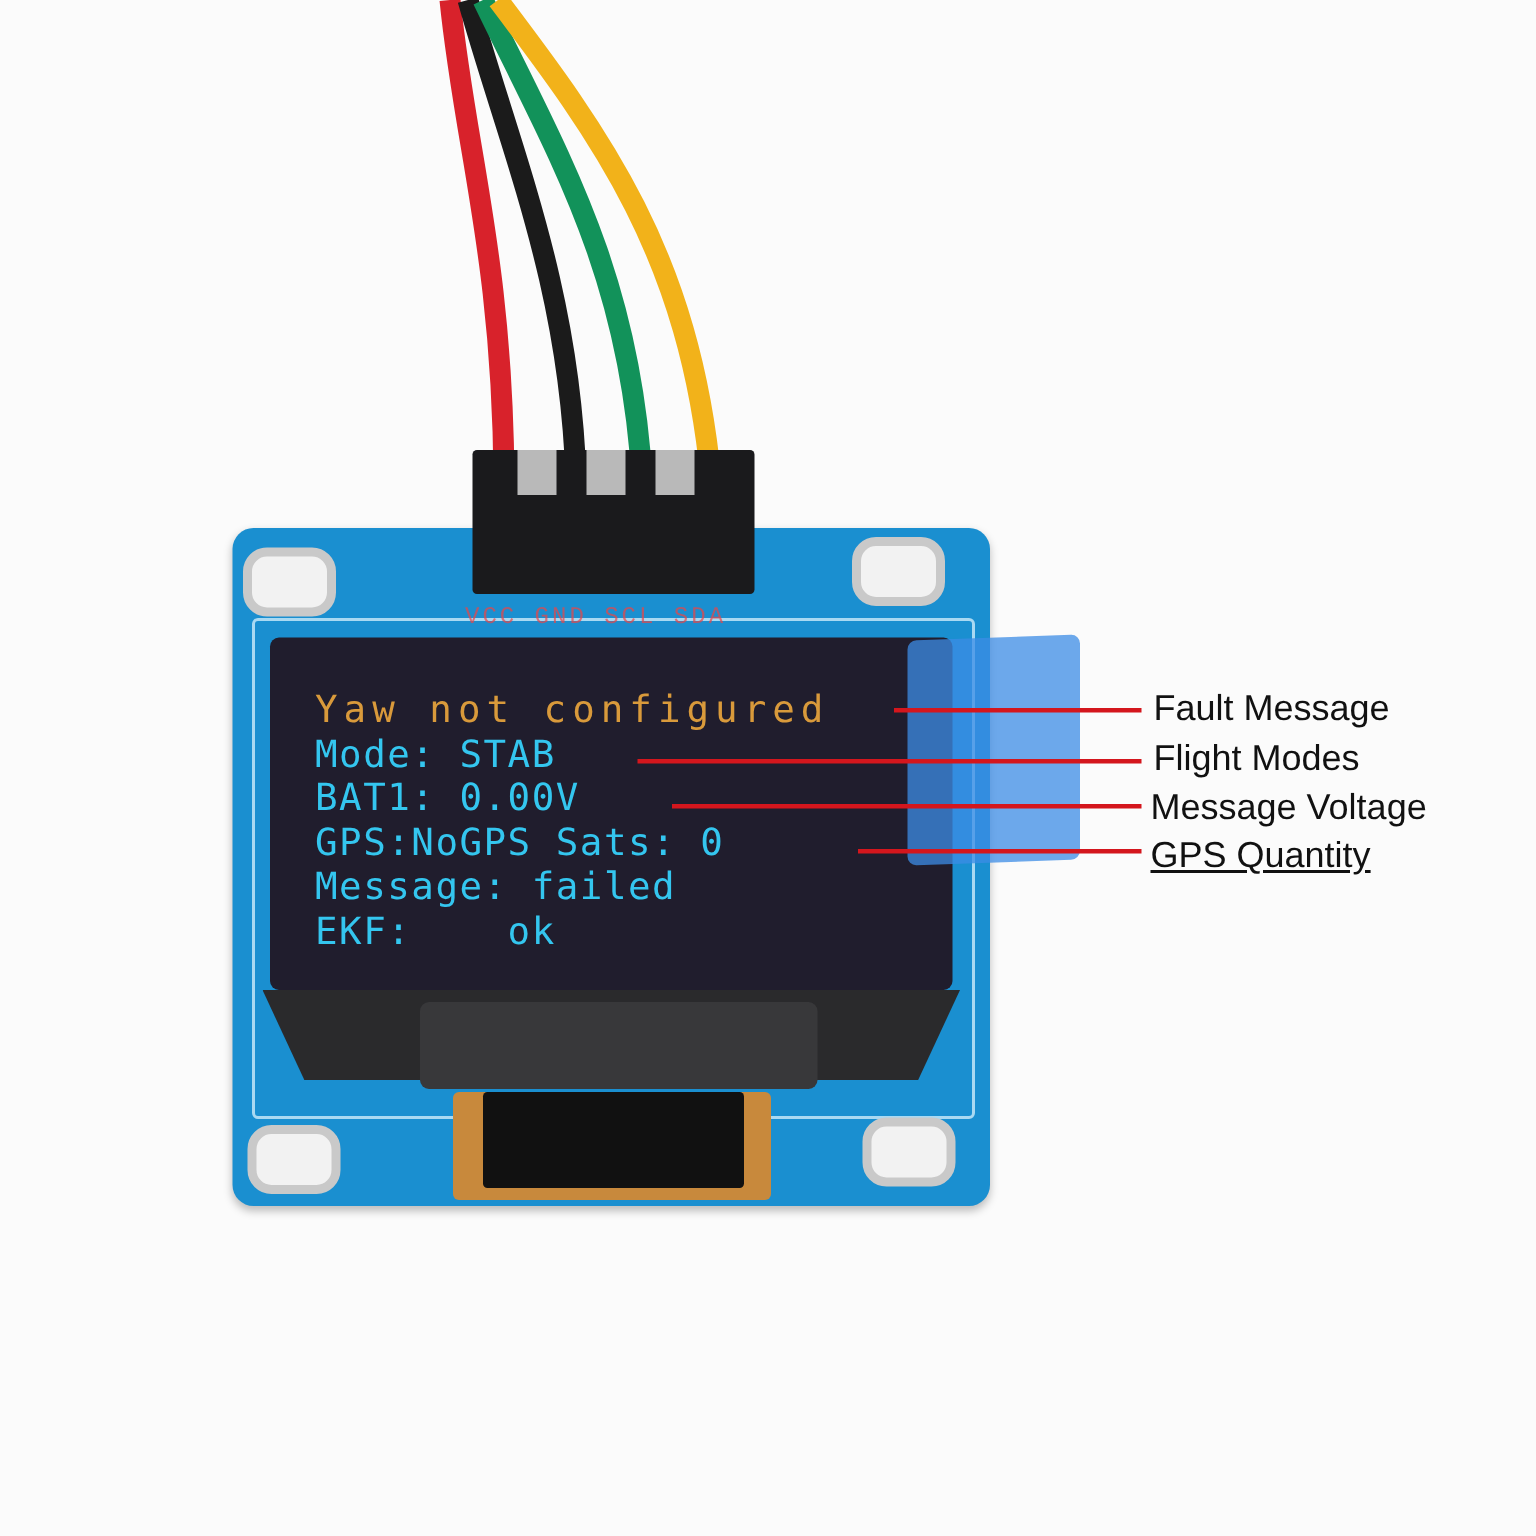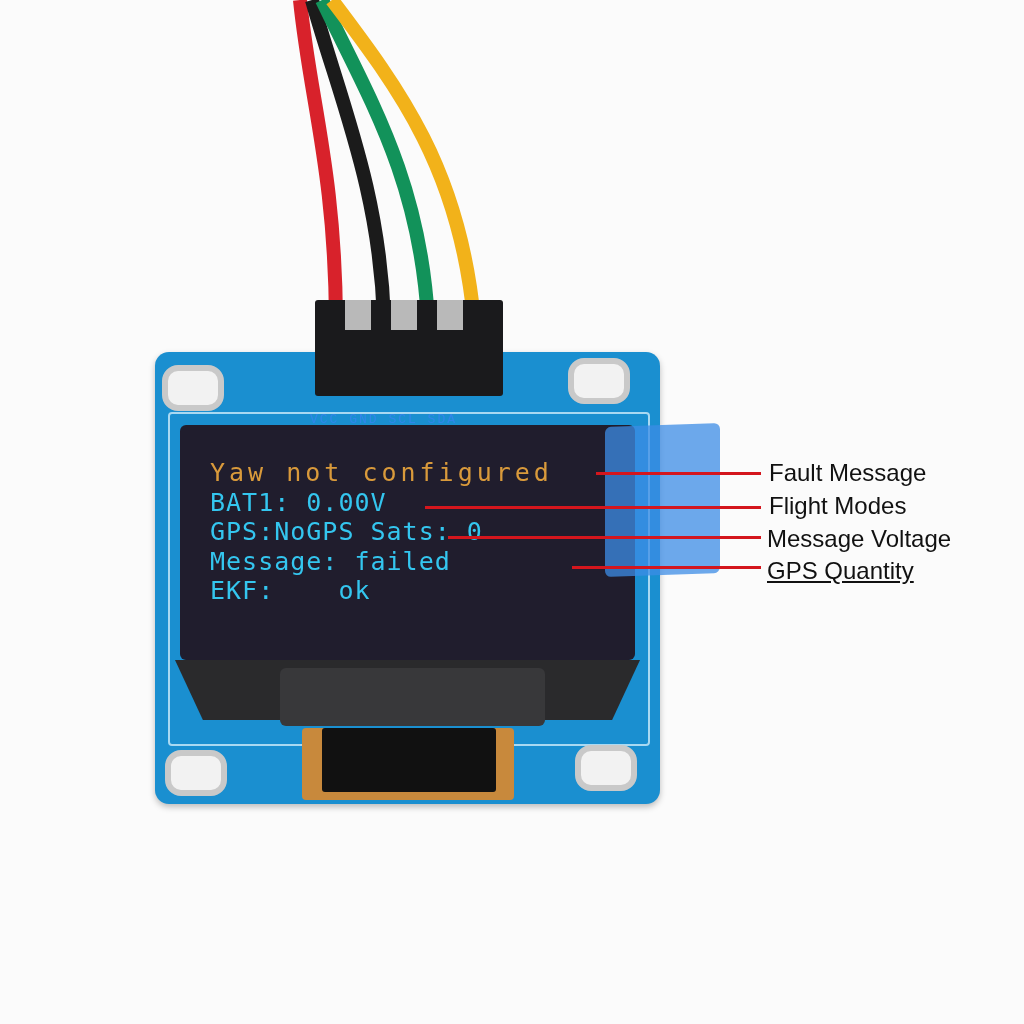--- a/index.html
+++ b/index.html
@@ -4,21 +4,21 @@
 <style>
   html,body{margin:0;padding:0;}
   body{width:1024px;height:1024px;background:#fbfbfb;position:relative;overflow:hidden;font-family:"Liberation Sans",sans-serif;}
   .abs{position:absolute;}
   svg.wires{position:absolute;left:0;top:0;}
   .pcb{left:155px;top:352px;width:505px;height:452px;background:#1a8fd0;border-radius:14px;box-shadow:0 3px 6px rgba(0,0,0,.25);}
   .pcb-inner{left:168px;top:412px;width:478px;height:330px;border:2px solid #a9d9f2;border-radius:4px;}
   .hole{width:62px;height:46px;border-radius:16px;background:#f2f2f2;border:6px solid #c9c9c9;box-sizing:border-box;}
   .header{left:315px;top:300px;width:188px;height:96px;background:#1a1a1c;border-radius:3px;}
   .pin{width:26px;height:30px;background:#b9b9b9;top:0;}
-  .silk{left:310px;top:412px;font-size:13px;color:#3b82f6;letter-spacing:2px;font-family:"Liberation Mono",monospace;opacity:.7;}
+  .silk{left:310px;top:402px;font-size:16px;color:#ef4444;letter-spacing:2px;font-family:"Liberation Mono",monospace;opacity:.7;}
   .tape{left:605px;top:425px;width:115px;height:150px;background:rgba(60,140,230,.75);border-radius:6px;transform:skewY(-2deg);}
   .screen{left:180px;top:425px;width:455px;height:235px;background:#201d2d;border-radius:6px;}
   .screen-lines{left:210px;top:458px;font-family:"DejaVu Sans Mono",monospace;font-size:25px;line-height:29.5px;letter-spacing:1px;}
   .line{white-space:pre;}
   .fault{color:#d99a3b;letter-spacing:4px;}
   .cyan{color:#34c6ef;}
   .glass{left:175px;top:660px;width:465px;height:60px;background:#2a2a2c;clip-path:polygon(0 0,100% 0,94% 100%,6% 100%);}
   .ribbon{left:280px;top:668px;width:265px;height:58px;background:#38383a;border-radius:6px;}
   .flex{left:302px;top:728px;width:212px;height:72px;background:#c8893c;border-radius:4px;}
   .flex-dark{left:322px;top:728px;width:174px;height:64px;background:#111;border-radius:3px;}
@@ -47,20 +47,21 @@
   <div class="abs pin" style="left:76px;"></div>
   <div class="abs pin" style="left:122px;"></div>
 </div>
 <div class="abs silk">VCC GND SCL SDA</div>
 
 <div class="abs screen"></div>
 <div class="abs tape"></div>
 
 <div class="abs screen-lines">
   <div class="line fault">Yaw not configured</div>
+  <div class="line cyan">Mode: STAB</div>
   <div class="line cyan">BAT1: 0.00V</div>
   <div class="line cyan">GPS:NoGPS Sats: 0</div>
   <div class="line cyan">Message: failed</div>
   <div class="line cyan">EKF:    ok</div>
 </div>
 
 <div class="abs glass"></div>
 <div class="abs ribbon"></div>
 <div class="abs flex"></div>
 <div class="abs flex-dark"></div>

